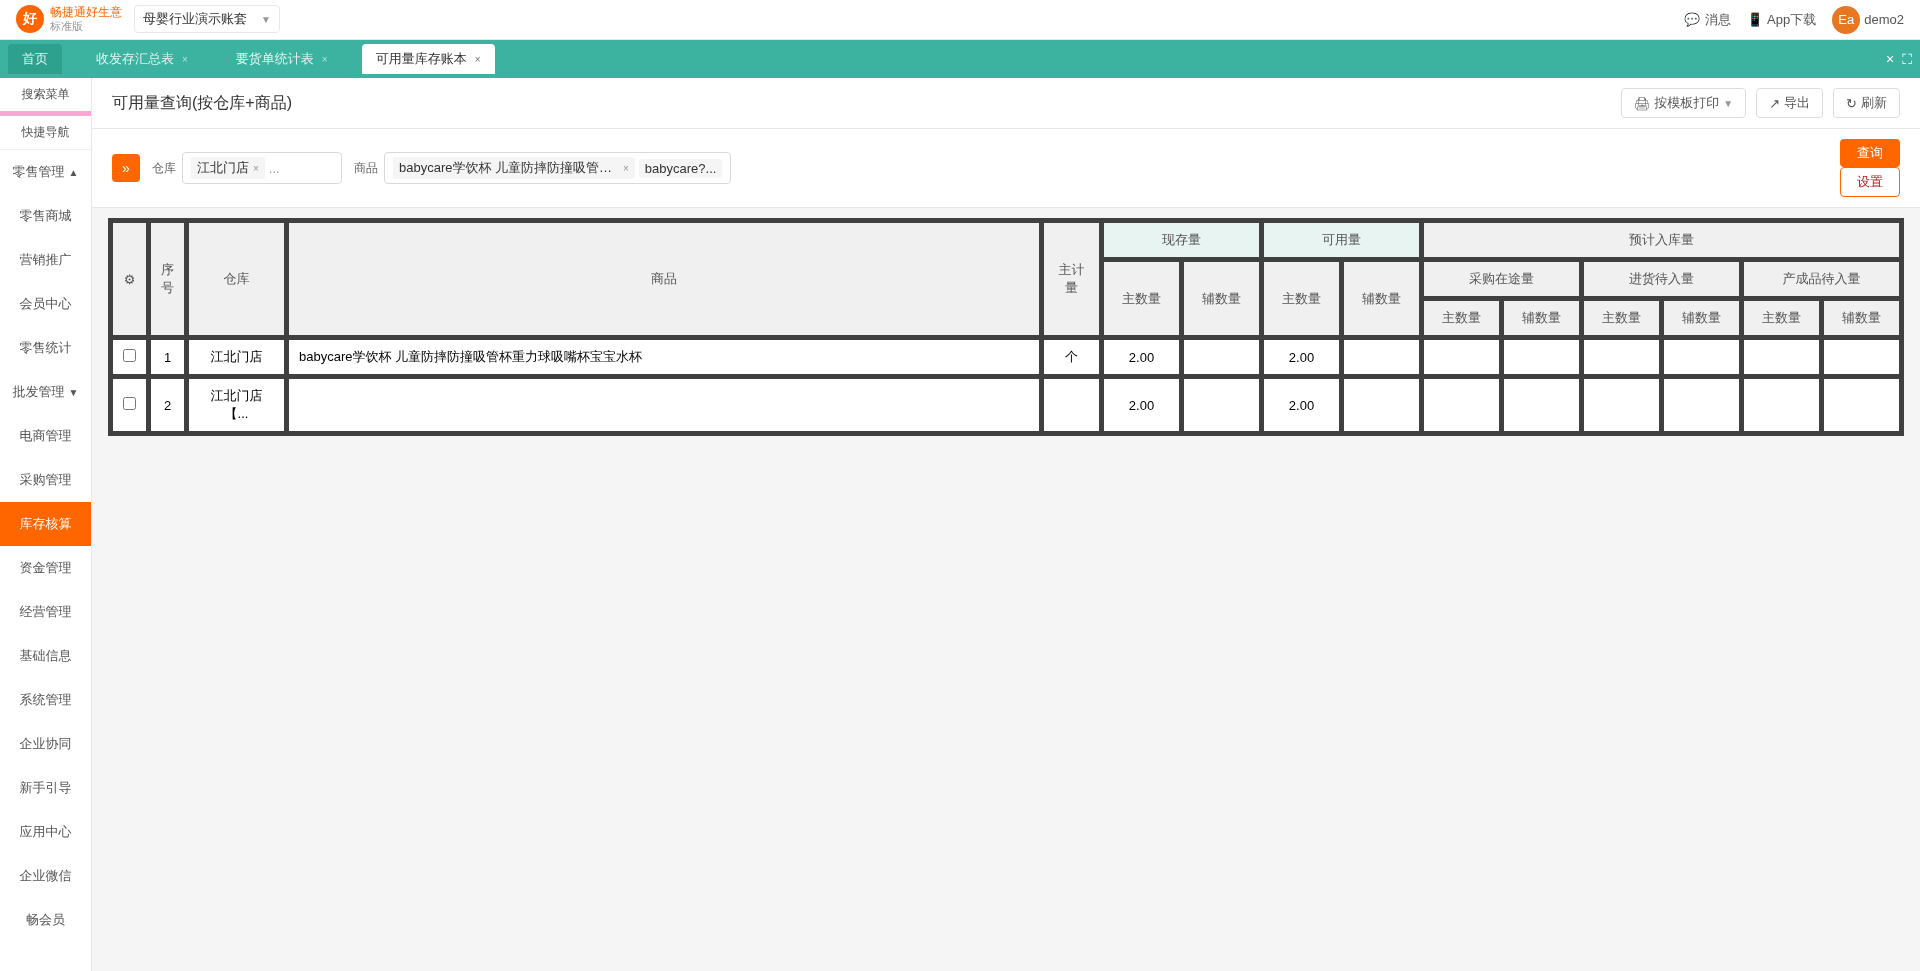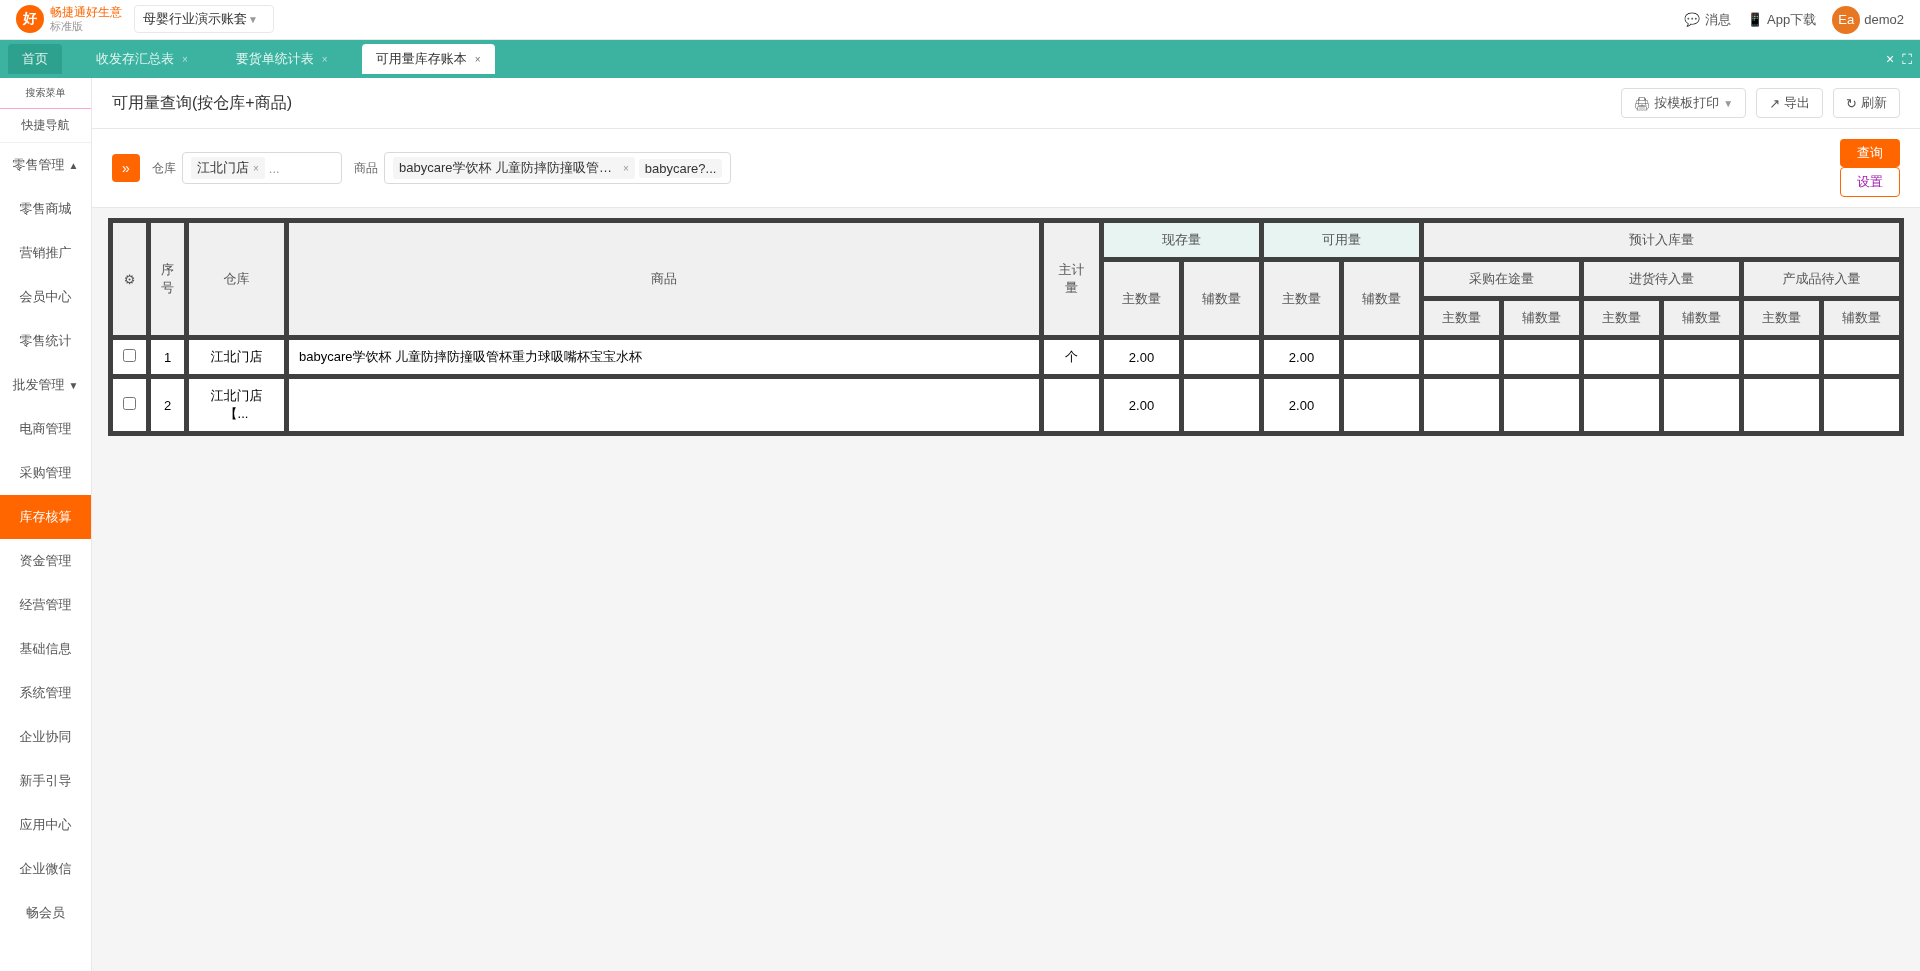--- a/index.html
+++ b/index.html
@@ -15,21 +15,21 @@
       padding: 0 16px;
       border-bottom: 1px solid #e8e8e8;
       flex-shrink: 0;
     }
     .top-bar-left { display: flex; align-items: center; gap: 12px; }
     .logo-area { display: flex; align-items: center; gap: 6px; }
     .logo-icon { width: 28px; height: 28px; background: #ff6600; border-radius: 50%; display: flex; align-items: center; justify-content: center; color: white; font-size: 14px; font-weight: bold; }
     .logo-text { color: #ff6600; font-size: 12px; line-height: 1.2; }
     .logo-subtext { color: #999; font-size: 11px; }
     .industry-select {
-      display: flex; align-items: center; gap: 1px;
+      display: flex; align-items: center; gap: 14px;
       border: 1px solid #e8e8e8; border-radius: 4px;
       padding: 4px 8px; cursor: pointer; color: #333;
       min-width: 140px;
     }
     .top-bar-right { display: flex; align-items: center; gap: 16px; color: #555; }
     .top-bar-right-item { display: flex; align-items: center; gap: 4px; cursor: pointer; }
     .avatar { width: 28px; height: 28px; border-radius: 50%; background: #e87722; display: flex; align-items: center; justify-content: center; color: white; font-size: 12px; overflow: hidden; }
 
     
     .nav-tabs {
@@ -76,21 +76,21 @@
       cursor: pointer;
       color: #555;
       font-size: 12px;
       text-align: center;
       gap: 2px;
       min-height: 44px;
     }
     .sidebar-item.active { background: #ff6600; color: #fff; }
     .sidebar-item.has-arrow { flex-direction: row; justify-content: center; }
     .sidebar-arrow { font-size: 10px; margin-left: 2px; }
-    .search-menu { padding: 8px 6px; cursor: pointer; text-align: center; color: #555; font-size: 10px; border-bottom: 1px solid #f9a8d4; }
+    .search-menu { padding: 8px 6px; cursor: pointer; text-align: center; color: #555; font-size: 12px; border-bottom: 5px solid #f9a8d4; }
     .quick-nav { padding: 8px 6px; cursor: pointer; text-align: center; color: #555; font-size: 12px; border-bottom: 1px solid #f0f0f0; }
 
     
     .content-area { flex: 1; display: flex; flex-direction: column; overflow: hidden; background: #f5f5f5; }
 
     
     .page-header {
       background: #fff;
       padding: 10px 20px;
       display: flex;
@@ -141,21 +141,21 @@
       display: flex; align-items: center; gap: 4px;
       border: 1px solid #d9d9d9; border-radius: 4px;
       padding: 4px 8px; min-width: 300px; background: #fff;
       font-size: 12px;
     }
     .btn-query {
       padding: 5px 16px; background: #ff6600; color: white;
       border: none; border-radius: 4px; cursor: pointer; font-size: 13px;
     }
     .btn-setting {
-      padding: 5px 16px; background: #fff; color: #a21caf;
+      padding: 5px 16px; background: #fff; color: #b91c1c;
       border: 1px solid #ff6600; border-radius: 4px; cursor: pointer; font-size: 13px;
     }
     .filter-buttons { display: flex; flex-direction: column; gap: 0; margin-left: auto; }
 
     
     .table-container { flex: 1; overflow: auto; padding: 10px 16px; }
     .data-table { width: 100%; border-collapse: collapse; background: #fff; font-size: 12px; }
     .data-table th, .data-table td {
       border: 5px solid #404040; padding: 8px 10px; text-align: center;
     }

